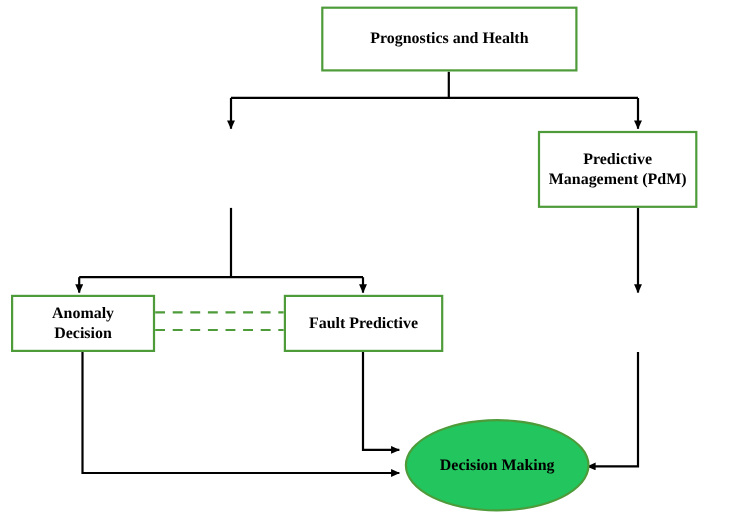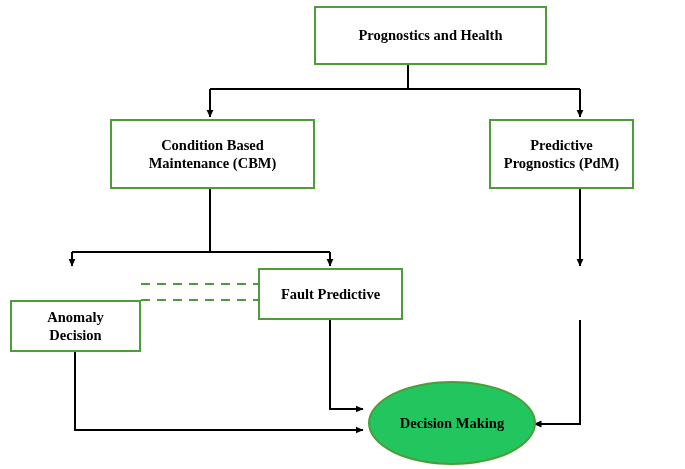--- a/index.html
+++ b/index.html
@@ -84,41 +84,35 @@
     <path d="M141,284 L258,284" stroke="#4e9b3a" stroke-width="2" stroke-dasharray="9,7" fill="none"></path>
     <path d="M141,300 L258,300" stroke="#4e9b3a" stroke-width="2" stroke-dasharray="9,7" fill="none"></path>
 
     <path d="M75,320 L75,430 L363,430" stroke="#000000" stroke-width="2" fill="none" marker-end="url(#arrowhead)"></path>
 
     <path d="M330,320 L330,409 L363,409" stroke="#000000" stroke-width="2" fill="none" marker-end="url(#arrowhead)"></path>
 
     <path d="M580,320 L580,424 L534,424" stroke="#000000" stroke-width="2" fill="none" marker-end="url(#arrowhead)"></path>
   </svg>
 
-  <div class="node" style="left:292px; top:6px; width:233px; height:59px;margin-left:22px;">
+  <div class="node" style="left:292px; top:6px; width:233px; height:59px;">
     <div>
       <span>Prognostics and Health</span>
     </div>
   </div>
 
-  <div class="node" style="left:110px; top:119px; width:205px; height:70px;">
-    <div>
-      <span>Condition Based</span>
-      <span>Maintenance (CBM)</span>
-    </div>
-  </div>
 
   <div class="node" style="left:489px; top:119px; width:145px; height:70px;">
     <div>
       <span>Predictive</span>
-      <span>Prognostics (PdM)</span>
+      <span>Management (PdM)</span>
     </div>
   </div>
 
-  <div class="node" style="left:10px; top:268px; width:131px; height:52px;margin-top:32px;">
+  <div class="node" style="left:10px; top:268px; width:131px; height:52px;">
     <div>
       <span>Anomaly</span>
       <span>Decision</span>
     </div>
   </div>
 
   <div class="node" style="left:258px; top:268px; width:145px; height:52px;">
     <div>
       <span>Fault Predictive</span>
     </div>

